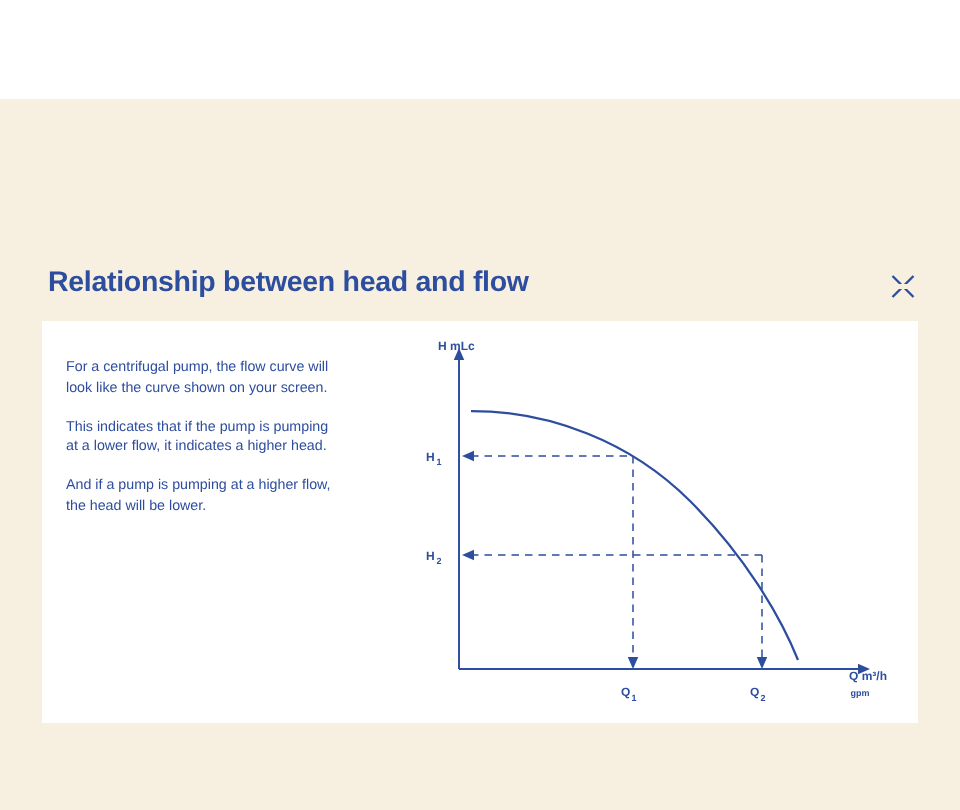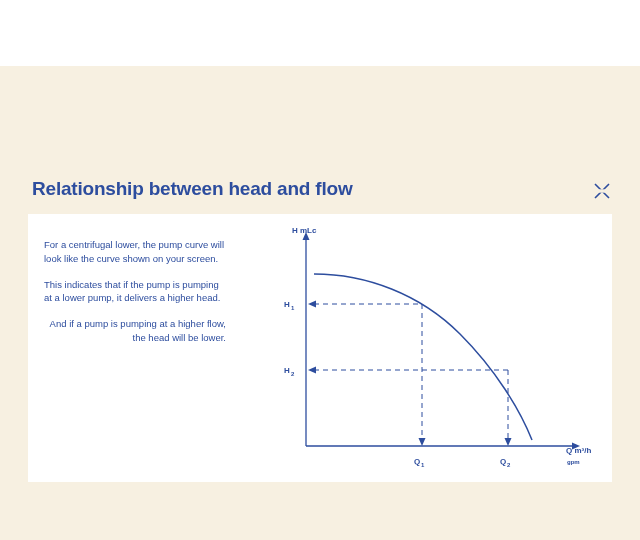--- a/index.html
+++ b/index.html
@@ -53,21 +53,20 @@
     width: 182px;
     color: #2d4d9e;
     font-size: 9.5px;
     line-height: 1.45;
   }
   .text-block p {
     margin: 0 0 12px 0;
   }
   .text-block p:last-child {
     margin-bottom: 0;
-    text-align: right;
   }
   .chart-area {
     position: absolute;
     left: 270px;
     top: 158px;
     width: 330px;
     height: 252px;
     text-decoration: underline;
   }
   .chart-area svg {
@@ -102,22 +101,22 @@
   <div class="corner-mark">
     <svg width="20" height="20" viewBox="0 0 20 20">
       <path d="M3 3 L17 17 M17 3 L3 17" stroke="#2d4d9e" stroke-width="1.6" fill="none"></path>
       <path d="M6 10 L14 10" stroke="#f7f0e1" stroke-width="3.4" fill="none"></path>
     </svg>
   </div>
 
   <div class="content-card"></div>
 
   <div class="text-block">
-    <p>For a centrifugal lower, the pump curve will look like the curve shown on your screen.</p>
-    <p>This indicates that if the pump is pumping at a lower pump, it delivers a higher head.</p>
+    <p>For a centrifugal pump, the flow curve will look like the curve shown on your screen.</p>
+    <p>This indicates that if the pump is pumping at a lower flow, it indicates a higher head.</p>
     <p>And if a pump is pumping at a higher flow, the head will be lower.</p>
   </div>
 
   <div class="chart-area">
     <svg width="330" height="252" viewBox="0 0 330 252">
 
       <line x1="36" y1="14" x2="36" y2="222" stroke="#2d4d9e" stroke-width="1.3"></line>
       <polygon points="36,8 32.5,16 39.5,16" fill="#2d4d9e"></polygon>
 
       <line x1="36" y1="222" x2="304" y2="222" stroke="#2d4d9e" stroke-width="1.3"></line>

